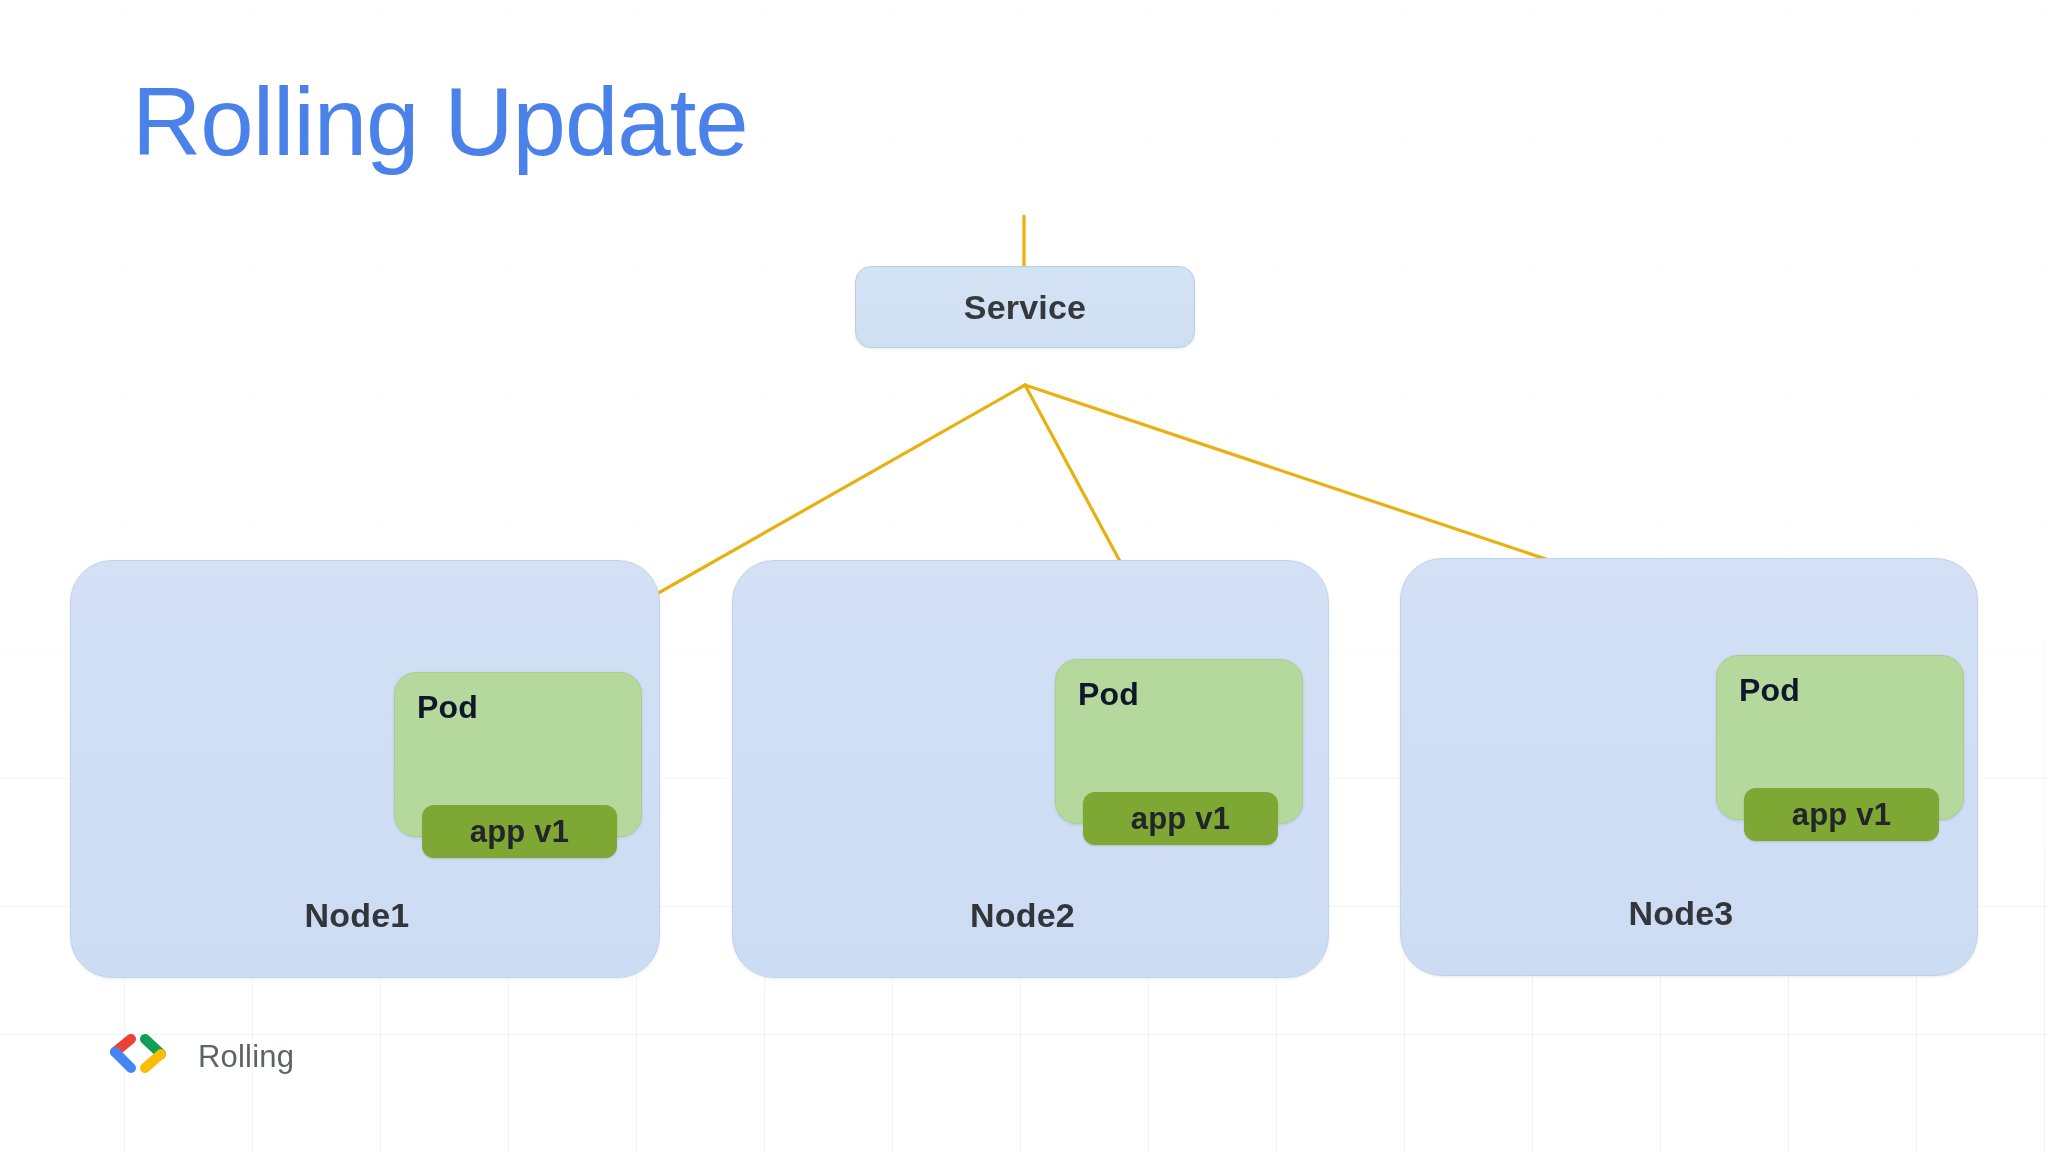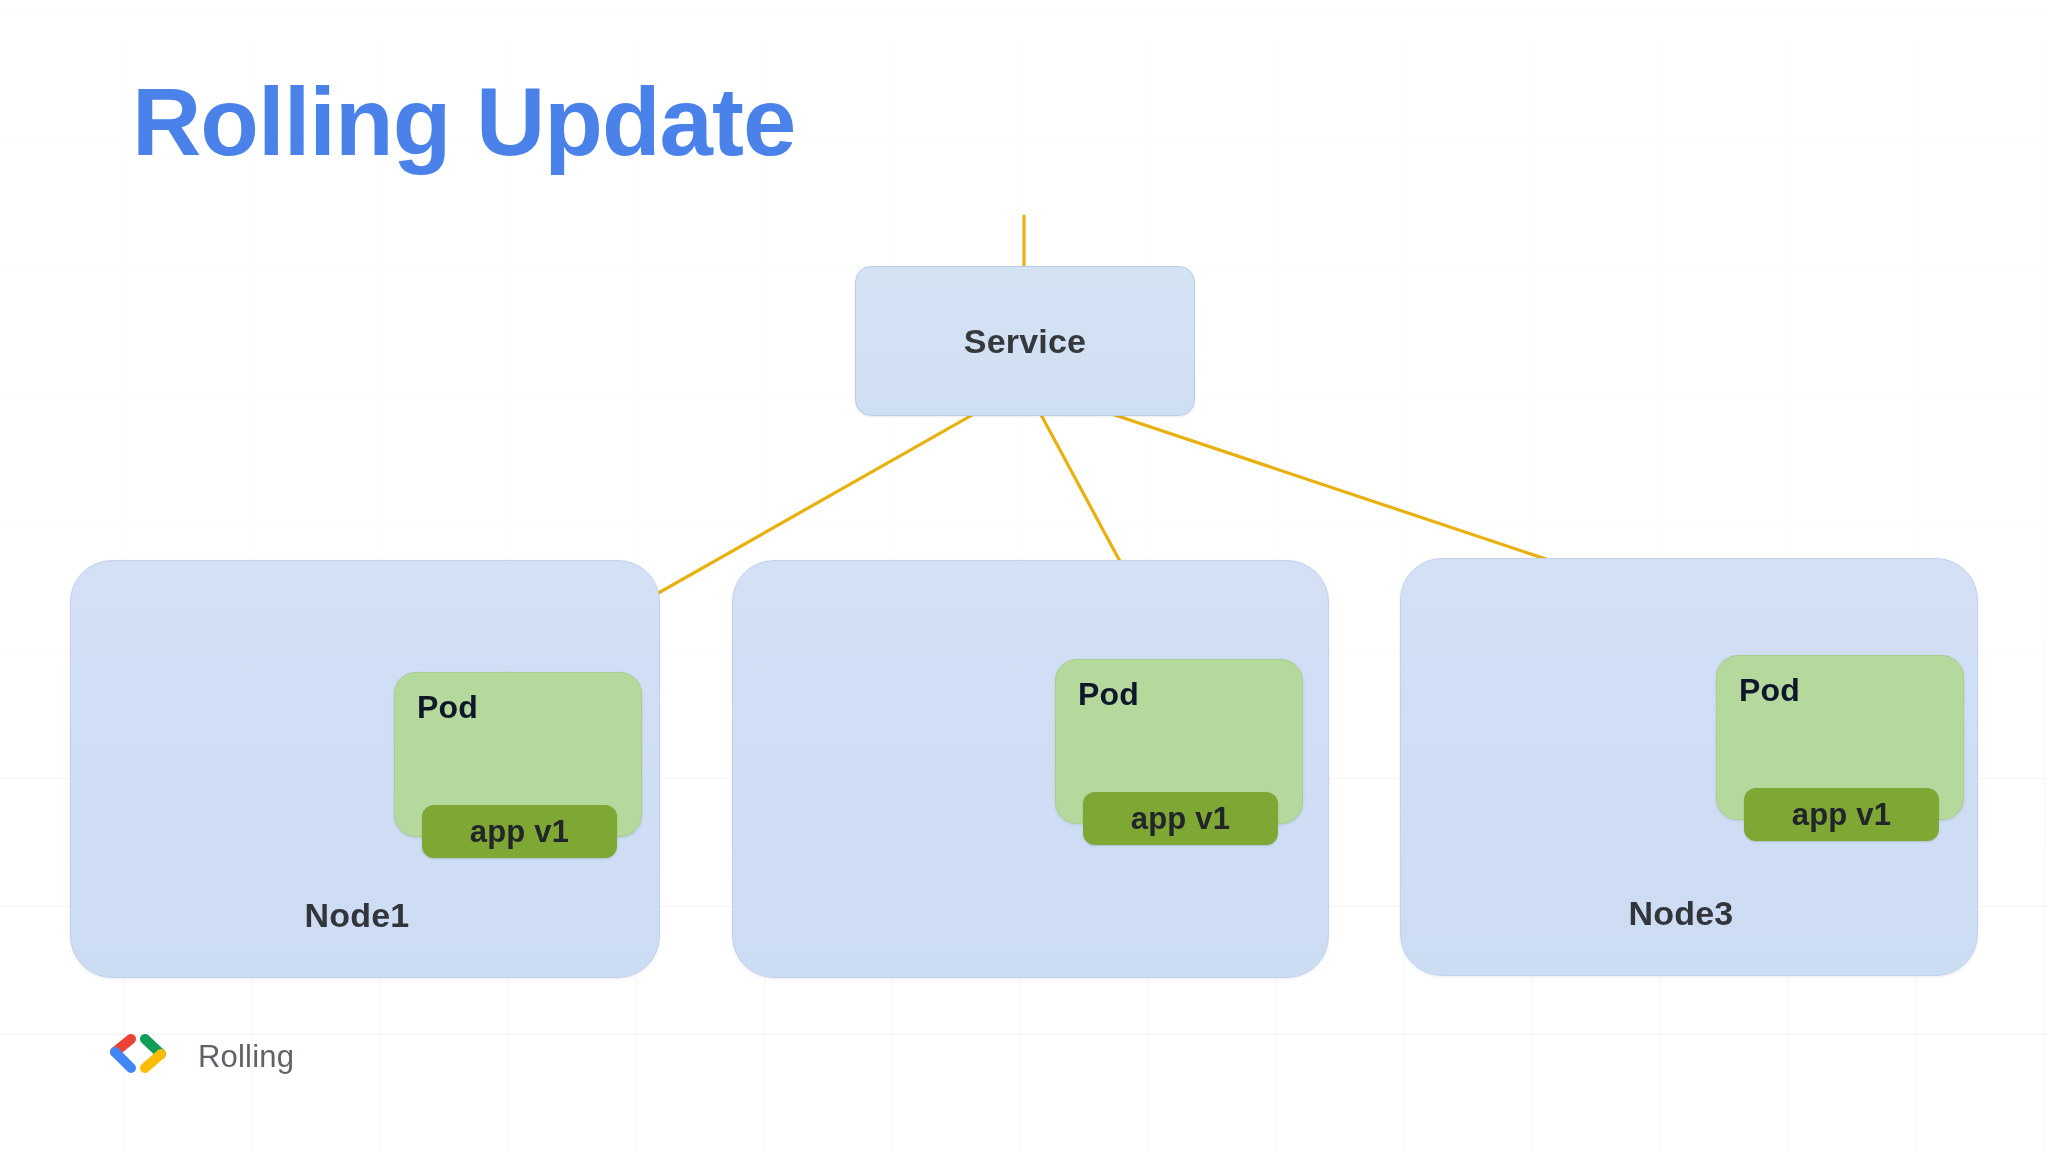--- a/index.html
+++ b/index.html
@@ -30,40 +30,40 @@
     mask-image: linear-gradient(to bottom, rgba(0,0,0,0.22) 0%, rgba(0,0,0,0.30) 55%, rgba(0,0,0,1) 78%, rgba(0,0,0,1) 100%);
   }
 
   
   .title {
     position: absolute;
     left: 132px;
     top: 72px;
     font-size: 96px;
     line-height: 1.05;
-    font-weight: 700;
+    font-weight: 400;
     letter-spacing: -1px;
     color: #4a82ea;
     white-space: nowrap;
   }
 
   
   .connectors {
     position: absolute;
     inset: 0;
     pointer-events: none;
   }
 
   
   .service-box {
     position: absolute;
     left: 855px;
     top: 266px;
     width: 340px;
-    height: 150px;
+    height: 82px;
     background: linear-gradient(180deg, #d4e3f4 0%, #cfdff2 100%);
     border: 1px solid #b9cde4;
     border-radius: 16px;
     box-shadow: 0 1px 2px rgba(40,60,90,0.10);
     display: flex;
     align-items: center;
     justify-content: center;
     box-sizing: border-box;
   }
   .service-label {
@@ -196,20 +196,21 @@
     <div class="node-label">Node1</div>
   </div>
 
   <div class="node-box" style="left:732px; top:560px; width:597px; height:418px;">
     <div class="pod-box" style="left:322px; top:98px; width:248px; height:165px;">
       <span class="pod-label">Pod</span>
       <div class="app-chip" style="left:27px; top:96px; width:195px; height:53px;">
         <span class="app-chip-label">app v1</span>
       </div>
     </div>
+    <div class="node-label">Node2</div>
   </div>
 
   <div class="node-box" style="left:1400px; top:558px; width:578px; height:418px;">
     <div class="pod-box" style="left:315px; top:96px; width:248px; height:165px;">
       <span class="pod-label">Pod</span>
       <div class="app-chip" style="left:27px; top:96px; width:195px; height:53px;">
         <span class="app-chip-label">app v1</span>
       </div>
     </div>
     <div class="node-label">Node3</div>

